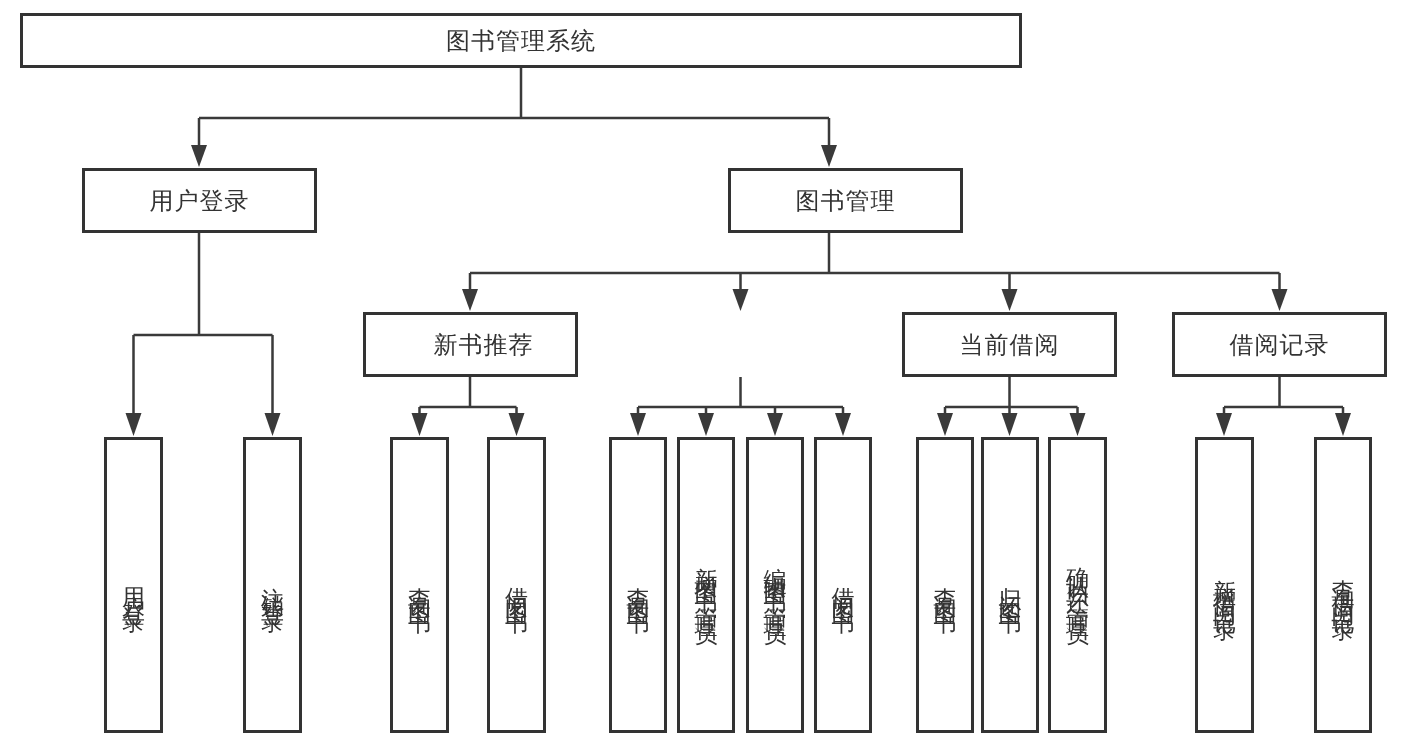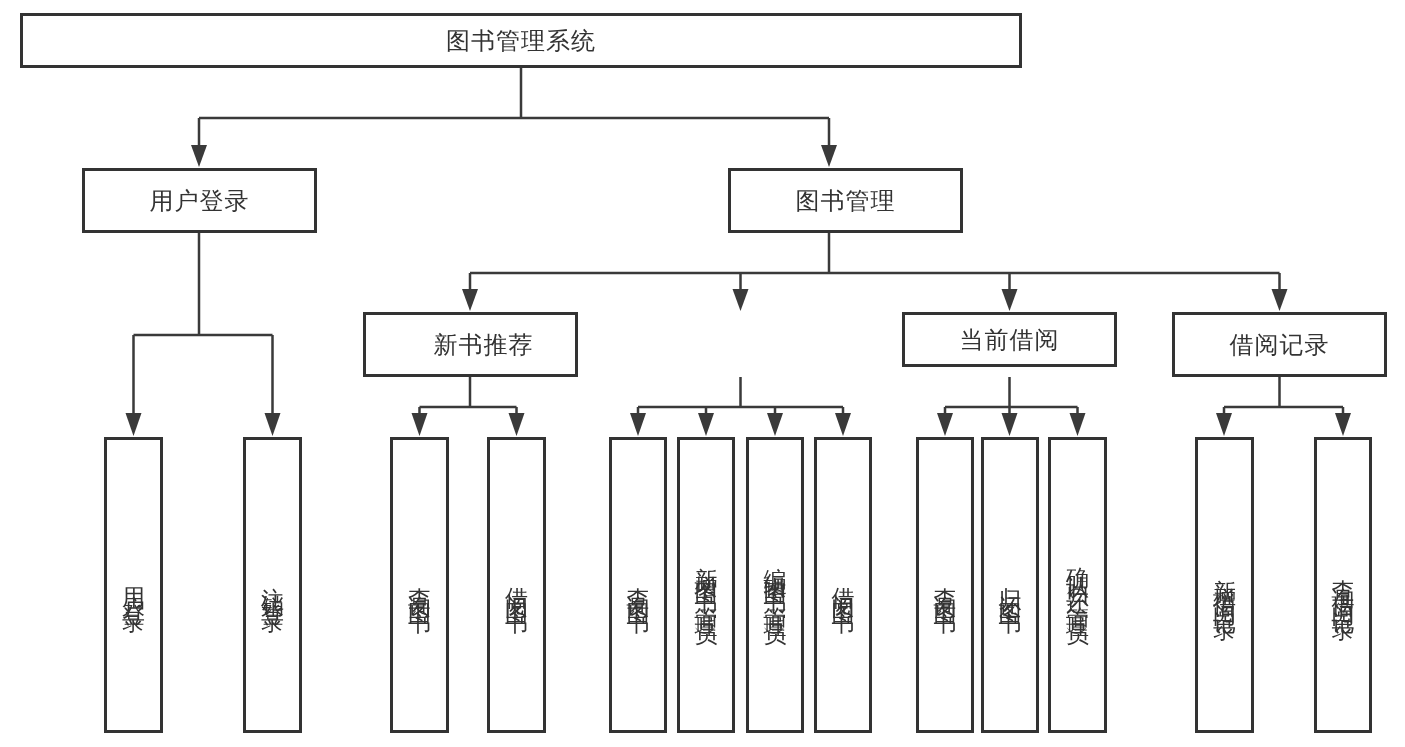--- a/index.html
+++ b/index.html
@@ -108,21 +108,21 @@
       <polygon points="1335,413 1351,413 1343,436"></polygon>
     </g>
   </svg>
 
   <div class="node h-node" style="left:20px; top:13px; width:1002px; height:55px;">图书管理系统</div>
 
   <div class="node h-node" style="left:82px; top:168px; width:235px; height:65px;">用户登录</div>
   <div class="node h-node" style="left:728px; top:168px; width:235px; height:65px;">图书管理</div>
 
   <div class="node h-node" style="left:363px; top:312px; width:215px; height:65px;padding-left:26px;">新书推荐</div>
-  <div class="node h-node" style="left:902px; top:312px; width:215px; height:55px;">当前借阅</div>
+  <div class="node h-node" style="left:902px; top:312px; width:215px; height:65px;">当前借阅</div>
   <div class="node h-node" style="left:1172px; top:312px; width:215px; height:65px;">借阅记录</div>
 
   <div class="node leaf" style="left:104px; width:59px;">
     <span class="leaf-text">用户登录</span>
   </div>
   <div class="node leaf" style="left:243px; width:59px;">
     <span class="leaf-text">注销登录</span>
   </div>
 
   <div class="node leaf" style="left:390px; width:59px;">

